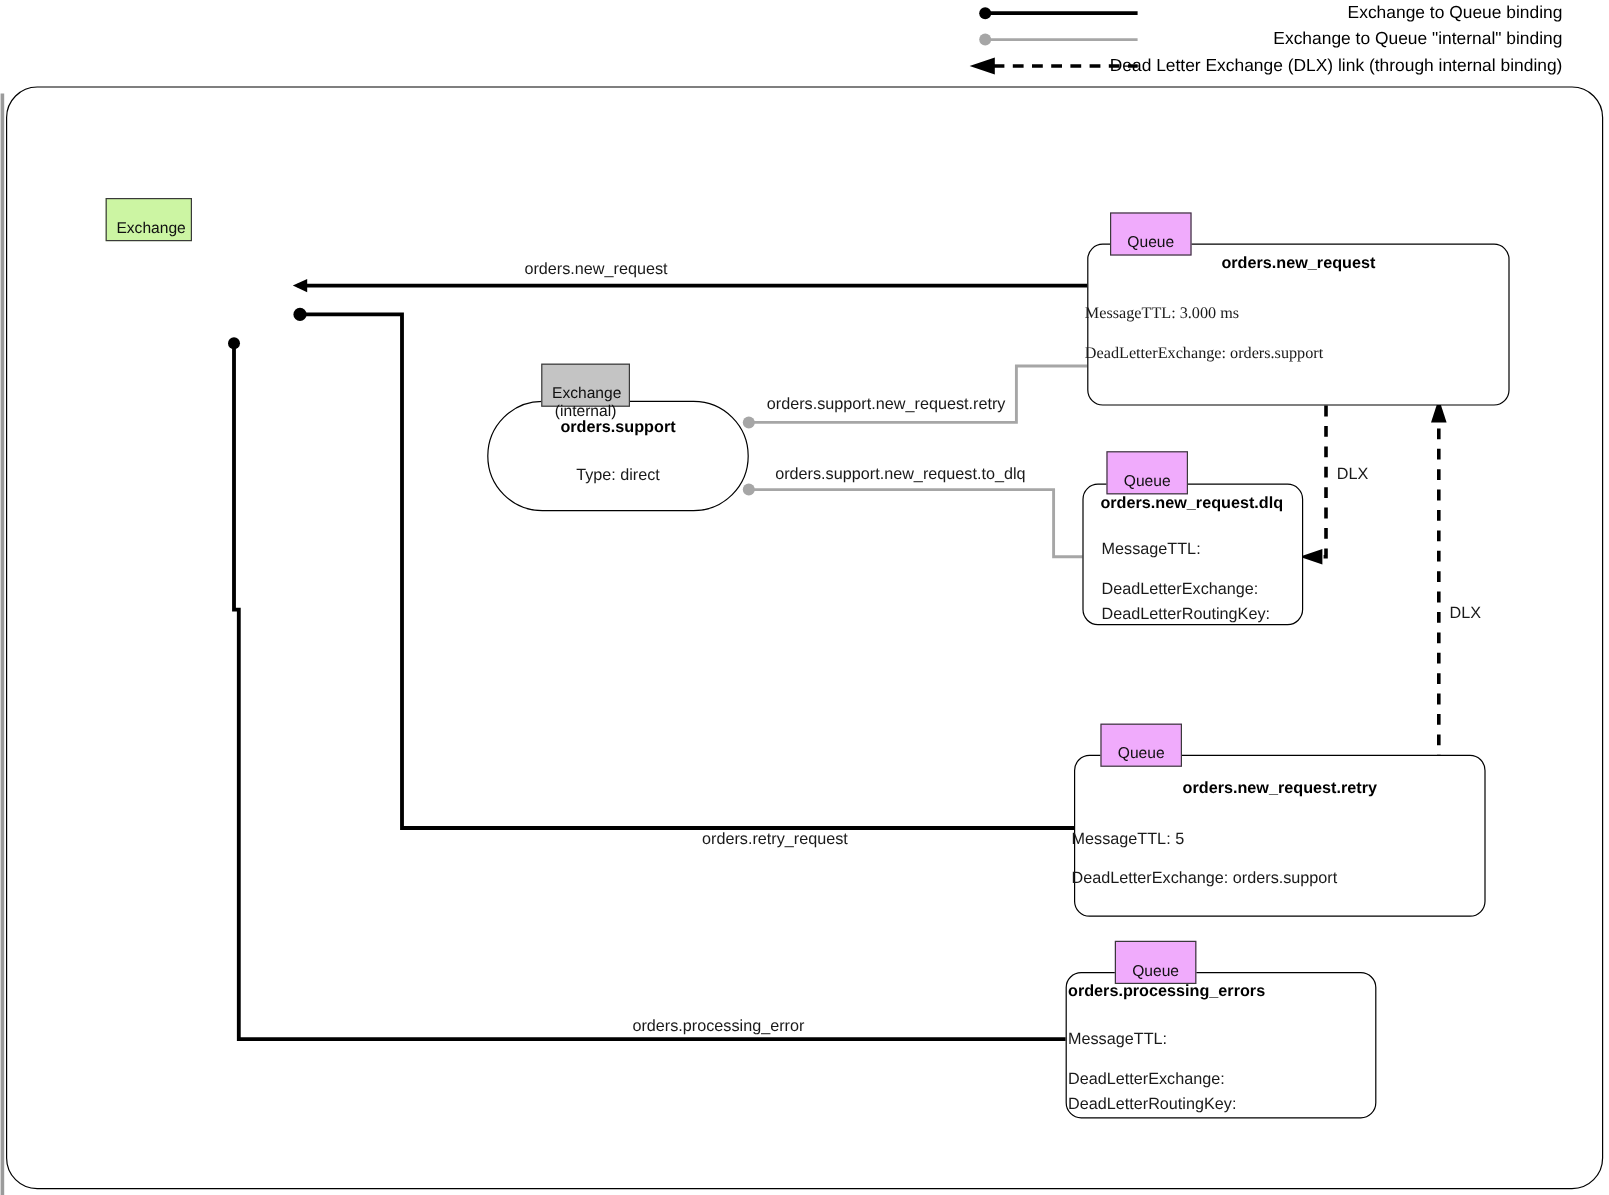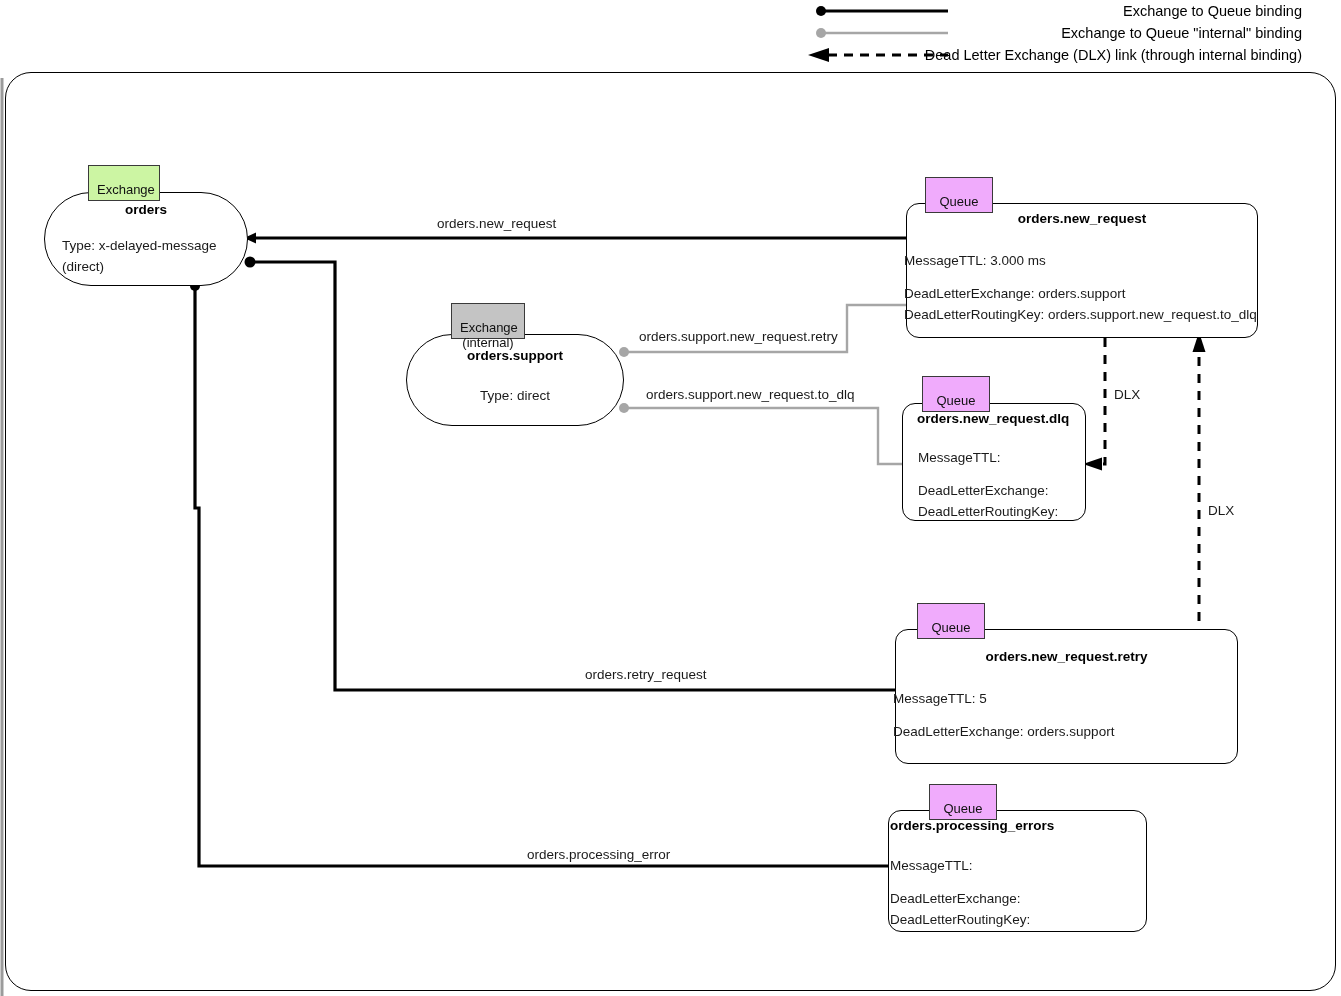--- a/index.html
+++ b/index.html
@@ -111,59 +111,51 @@
       <path d="M1083,464 L1102,457.5 L1102,470.5 Z" fill="#000"></path>
     </g>
 
     <g>
       <line x1="1199" y1="638" x2="1199" y2="348" stroke="#000" stroke-width="3" stroke-dasharray="9 8"></line>
       <path d="M1199,332 L1192.5,352 L1205.5,352 Z" fill="#000"></path>
     </g>
   </svg>
 
   <div class="edge-label" style="left:437px;top:216px;">orders.new_request</div>
-  <div class="edge-label" style="left:585px;top:667px;">orders.retry_request</div>
+  <div class="edge-label" style="left:585px;top:691px;">orders.retry_request</div>
   <div class="edge-label" style="left:527px;top:847px;">orders.processing_error</div>
   <div class="edge-label" style="left:639px;top:329px;">orders.support.new_request.retry</div>
   <div class="edge-label" style="left:646px;top:387px;">orders.support.new_request.to_dlq</div>
   <div class="dlx-label" style="left:1114px;top:387px;">DLX</div>
   <div class="dlx-label" style="left:1208px;top:503px;">DLX</div>
 
   <div class="tag exch" style="left:88px;top:165px;width:72px;height:28px;">
     <span>Exchange</span>
-  </div>
-  <div class="node exchange" style="left:44px;top:192px;width:204px;height:94px;">
-    <div class="node-title" style="margin-top:9px;">orders</div>
-    <div class="node-body" style="margin-top:19px;padding-left:17px;">
-      <div>Type: x-delayed-message</div>
-      <div>(direct)</div>
-    </div>
   </div>
 
   <div class="tag exch-int" style="left:451px;top:303px;width:74px;height:32px;">
     <span>Exchange</span><br>
     <span>(internal)</span>
   </div>
   <div class="node exchange" style="left:406px;top:334px;width:218px;height:92px;">
     <div class="node-title" style="margin-top:13px;">orders.support</div>
     <div class="node-body" style="margin-top:23px;text-align:center;">
       <div>Type: direct</div>
     </div>
   </div>
 
   <div class="tag queue" style="left:925px;top:177px;width:68px;height:27px;">
     <span>Queue</span>
   </div>
   <div class="node queue" style="left:906px;top:203px;width:352px;height:135px;">
     <div class="node-title" style="margin-top:7px;">orders.new_request</div>
-    <div class="node-body" style="margin-top:25px;padding-left:0px;">
+    <div class="node-body" style="margin-top:25px;padding-left:0px;font-family:Liberation Serif, serif;">
       <div style="padding-left:-2px;margin-left:-3px;">MessageTTL: 3.000 ms</div>
       <div style="height:12px;"></div>
       <div style="margin-left:-3px;">DeadLetterExchange:  orders.support</div>
-      <div style="margin-left:-3px;">DeadLetterRoutingKey:  orders.support.new_request.to_dlq</div>
     </div>
   </div>
 
   <div class="tag queue" style="left:922px;top:376px;width:68px;height:27px;">
     <span>Queue</span>
   </div>
   <div class="node queue" style="left:902px;top:403px;width:184px;height:118px;padding-left:13px;">
     <div class="node-title leftish" style="margin-top:7px;margin-left:1px;">orders.new_request.dlq</div>
     <div class="node-body" style="margin-top:22px;margin-left:2px;">
       <div>MessageTTL:</div>

